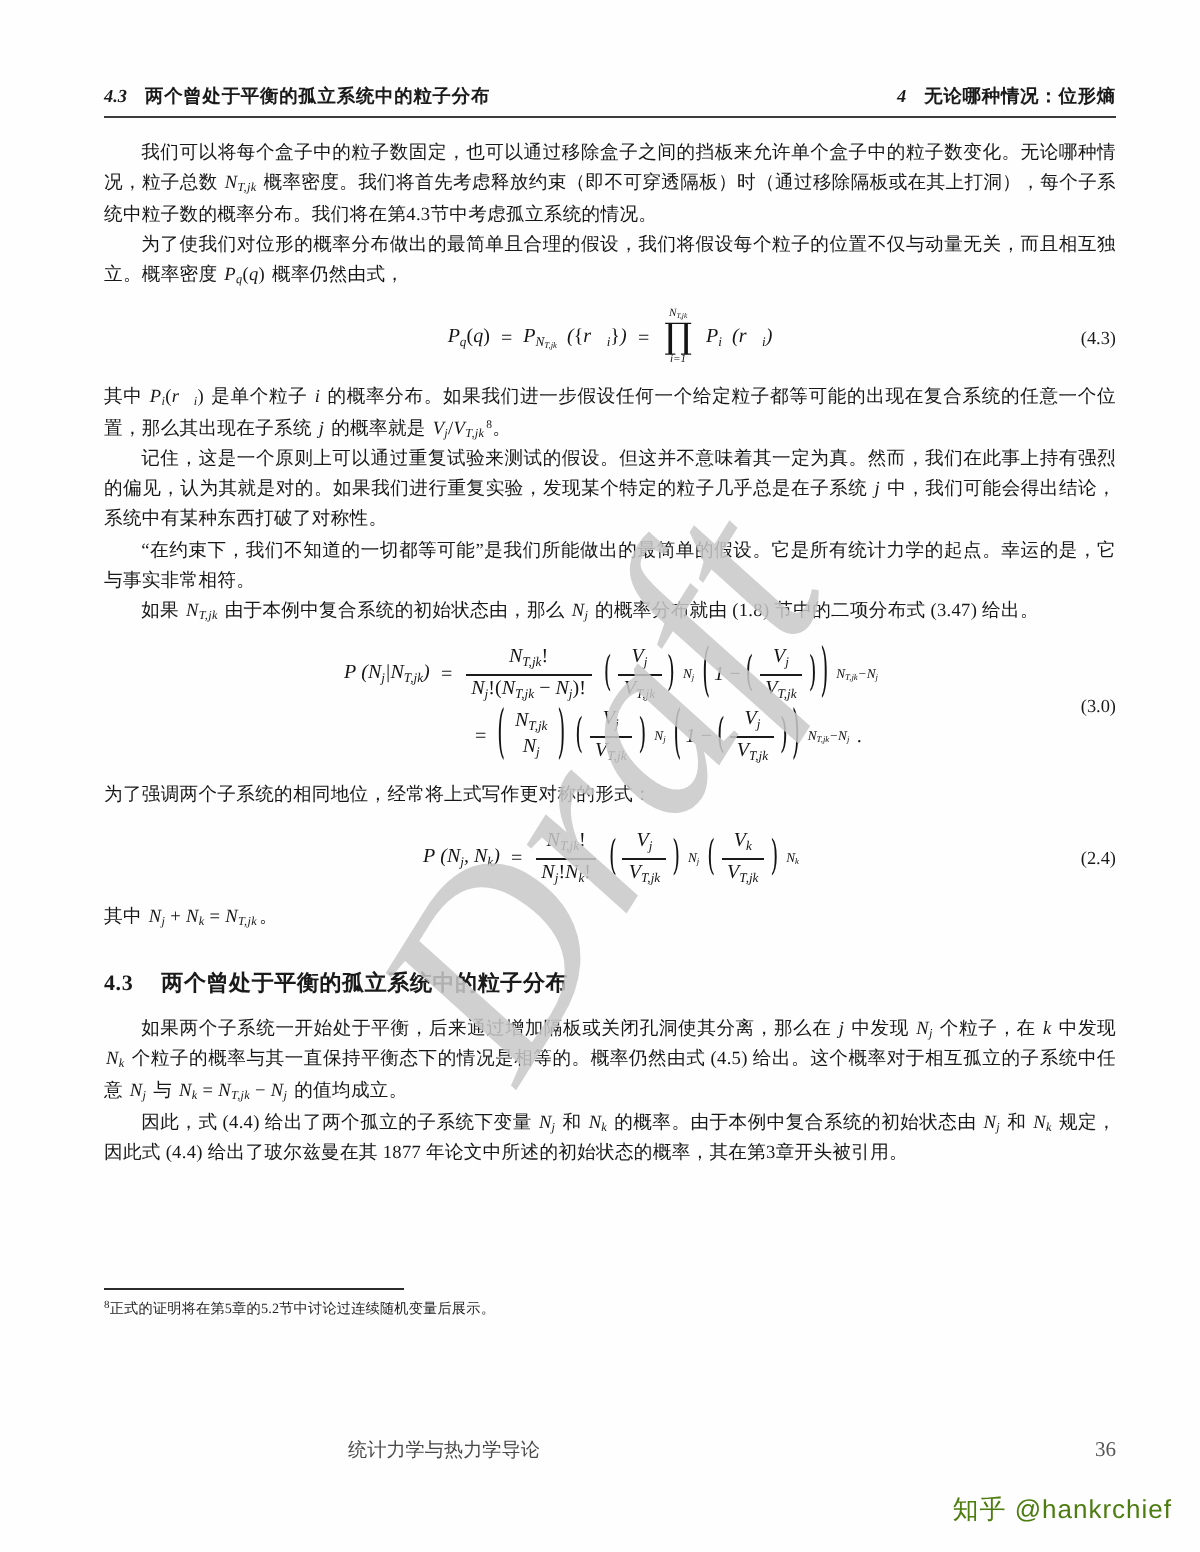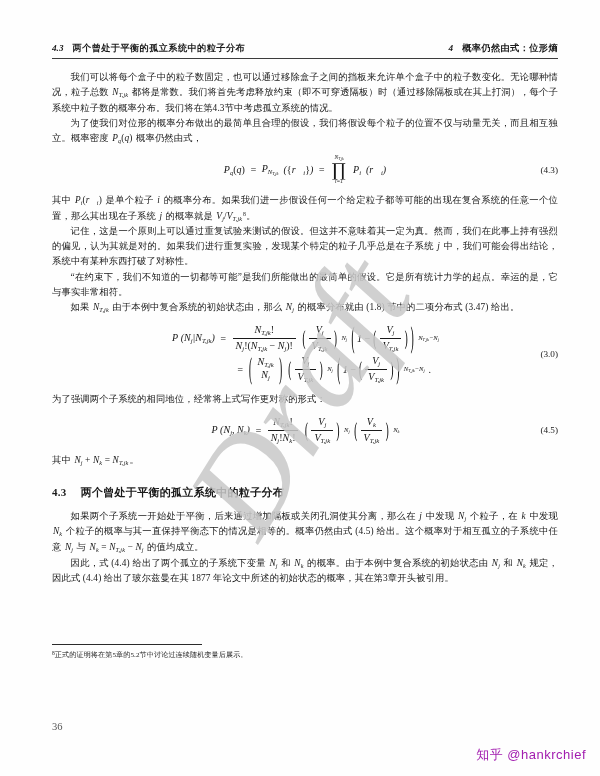--- a/index.html
+++ b/index.html
@@ -41,21 +41,21 @@
     z-index: 5;
     user-select: none;
   }
 
   .zhihu-watermark {
     position: absolute;
     right: 14px;
     bottom: 12px;
     font-family: "Liberation Sans", sans-serif;
     font-size: 13px;
-    color: #a21caf;
+    color: #4d7c0f;
     letter-spacing: .5px;
     z-index: 6;
     white-space: nowrap;
   }
 
   
   .runhead {
     position: absolute;
     left: 52px;
     right: 42px;
@@ -255,27 +255,27 @@
 
   <div class="draft-watermark">Draft</div>
 
   <div class="runhead">
     <div class="rh-left">
       <span class="rh-num">4.3</span>
       <span class="rh-txt">两个曾处于平衡的孤立系统中的粒子分布</span>
     </div>
     <div class="rh-right">
       <span class="rh-num">4</span>
-      <span class="rh-txt">概率仍然由式：位形熵</span>
+      <span class="rh-txt">无论哪种情况：位形熵</span>
     </div>
   </div>
 
   <div class="content">
 
-    <p class="para"><span>我们可以将每个盒子中的粒子数固定，也可以通过移除盒子之间的挡板来允许单个盒子中的粒子数变化。无论哪种情况，粒子总数 </span><span class="m"><span>N</span><sub class="s">T,jk</sub></span><span> 都将是常数。我们将首先考虑释放约束（即不可穿透隔板）时（通过移除隔板或在其上打洞），每个子系统中粒子数的概率分布。我们将在第4.3节中考虑孤立系统的情况。</span></p>
+    <p class="para"><span>我们可以将每个盒子中的粒子数固定，也可以通过移除盒子之间的挡板来允许单个盒子中的粒子数变化。无论哪种情况，粒子总数 </span><span class="m"><span>N</span><sub class="s">T,jk</sub></span><span> 概率密度。我们将首先考虑释放约束（即不可穿透隔板）时（通过移除隔板或在其上打洞），每个子系统中粒子数的概率分布。我们将在第4.3节中考虑孤立系统的情况。</span></p>
 
     <p class="para"><span>为了使我们对位形的概率分布做出的最简单且合理的假设，我们将假设每个粒子的位置不仅与动量无关，而且相互独立。概率密度 </span><span class="m"><span>P</span><sub class="s">q</sub><span class="up">(</span><span>q</span><span class="up">)</span></span><span> 概率仍然由式，</span></p>
 
     <div class="eqwrap">
       <div class="eqbody">
         <span class="m"><span>P</span><sub class="s">q</sub><span class="up">(</span><span>q</span><span class="up">)</span></span>
         <span class="m up">=</span>
         <span class="m"><span>P</span><sub class="s"><span>N</span><sub class="s">T,jk</sub></sub></span>
         <span class="m up">(<span class="up">{</span><span style="font-style:italic">r</span>⃗<sub class="s">i</sub><span class="up">}</span>)</span>
         <span class="m up">=</span>
@@ -398,21 +398,21 @@
         <span class="paren">
             <span class="pl">(</span>
             <span class="frac">
               <span class="num m"><span>V</span><sub class="s">k</sub></span>
               <span class="den m"><span>V</span><sub class="s">T,jk</sub></span>
             </span>
             <span class="pr">)</span>
           </span>
           <sup class="s"><span>N</span><sub class="s">k</sub></sup>
       </div>
-      <span class="eqnum">(4.5)</span>
+      <span class="eqnum">(2.4)</span>
     </div>
 
     <p class="para noindent"><span>其中 </span><span class="m"><span>N</span><sub class="s">j</sub>&nbsp;<span class="up">+</span>&nbsp;<span>N</span><sub class="s">k</sub>&nbsp;<span class="up">=</span>&nbsp;<span>N</span><sub class="s">T,jk</sub></span><span>。</span></p>
 
     <div class="section-head">
       <span>4.3</span>
       <span>两个曾处于平衡的孤立系统中的粒子分布</span>
     </div>
 
     <p class="para"><span>如果两个子系统一开始处于平衡，后来通过增加隔板或关闭孔洞使其分离，那么在 </span><span class="m">j</span><span> 中发现 </span><span class="m"><span>N</span><sub class="s">j</sub></span><span> 个粒子，在 </span><span class="m">k</span><span> 中发现 </span><span class="m"><span>N</span><sub class="s">k</sub></span><span> 个粒子的概率与其一直保持平衡态下的情况是相等的。概率仍然由式 (4.5) 给出。这个概率对于相互孤立的子系统中任意 </span><span class="m"><span>N</span><sub class="s">j</sub></span><span> 与 </span><span class="m"><span>N</span><sub class="s">k</sub>&nbsp;<span class="up">=</span>&nbsp;<span>N</span><sub class="s">T,jk</sub>&nbsp;<span class="up">−</span>&nbsp;<span>N</span><sub class="s">j</sub></span><span> 的值均成立。</span></p>
@@ -420,18 +420,19 @@
     <p class="para"><span>因此，式 (4.4) 给出了两个孤立的子系统下变量 </span><span class="m"><span>N</span><sub class="s">j</sub></span><span> 和 </span><span class="m"><span>N</span><sub class="s">k</sub></span><span> 的概率。由于本例中复合系统的初始状态由 </span><span class="m"><span>N</span><sub class="s">j</sub></span><span> 和 </span><span class="m"><span>N</span><sub class="s">k</sub></span><span> 规定，因此式 (4.4) 给出了玻尔兹曼在其 1877 年论文中所述的初始状态的概率，其在第3章开头被引用。</span></p>
 
   </div>
 
   <div class="footnote-zone">
     <div class="footnote-rule"></div>
     <div class="footnote-text"><sup>8</sup><span>正式的证明将在第5章的5.2节中讨论过连续随机变量后展示。</span></div>
   </div>
 
   <div class="footer">
+    <span class="f-title">统计力学与热力学导论</span>
     <span class="f-page">36</span>
   </div>
 
   <div class="zhihu-watermark">知乎 @hankrchief</div>
 
 </div>
 
 </body></html>

